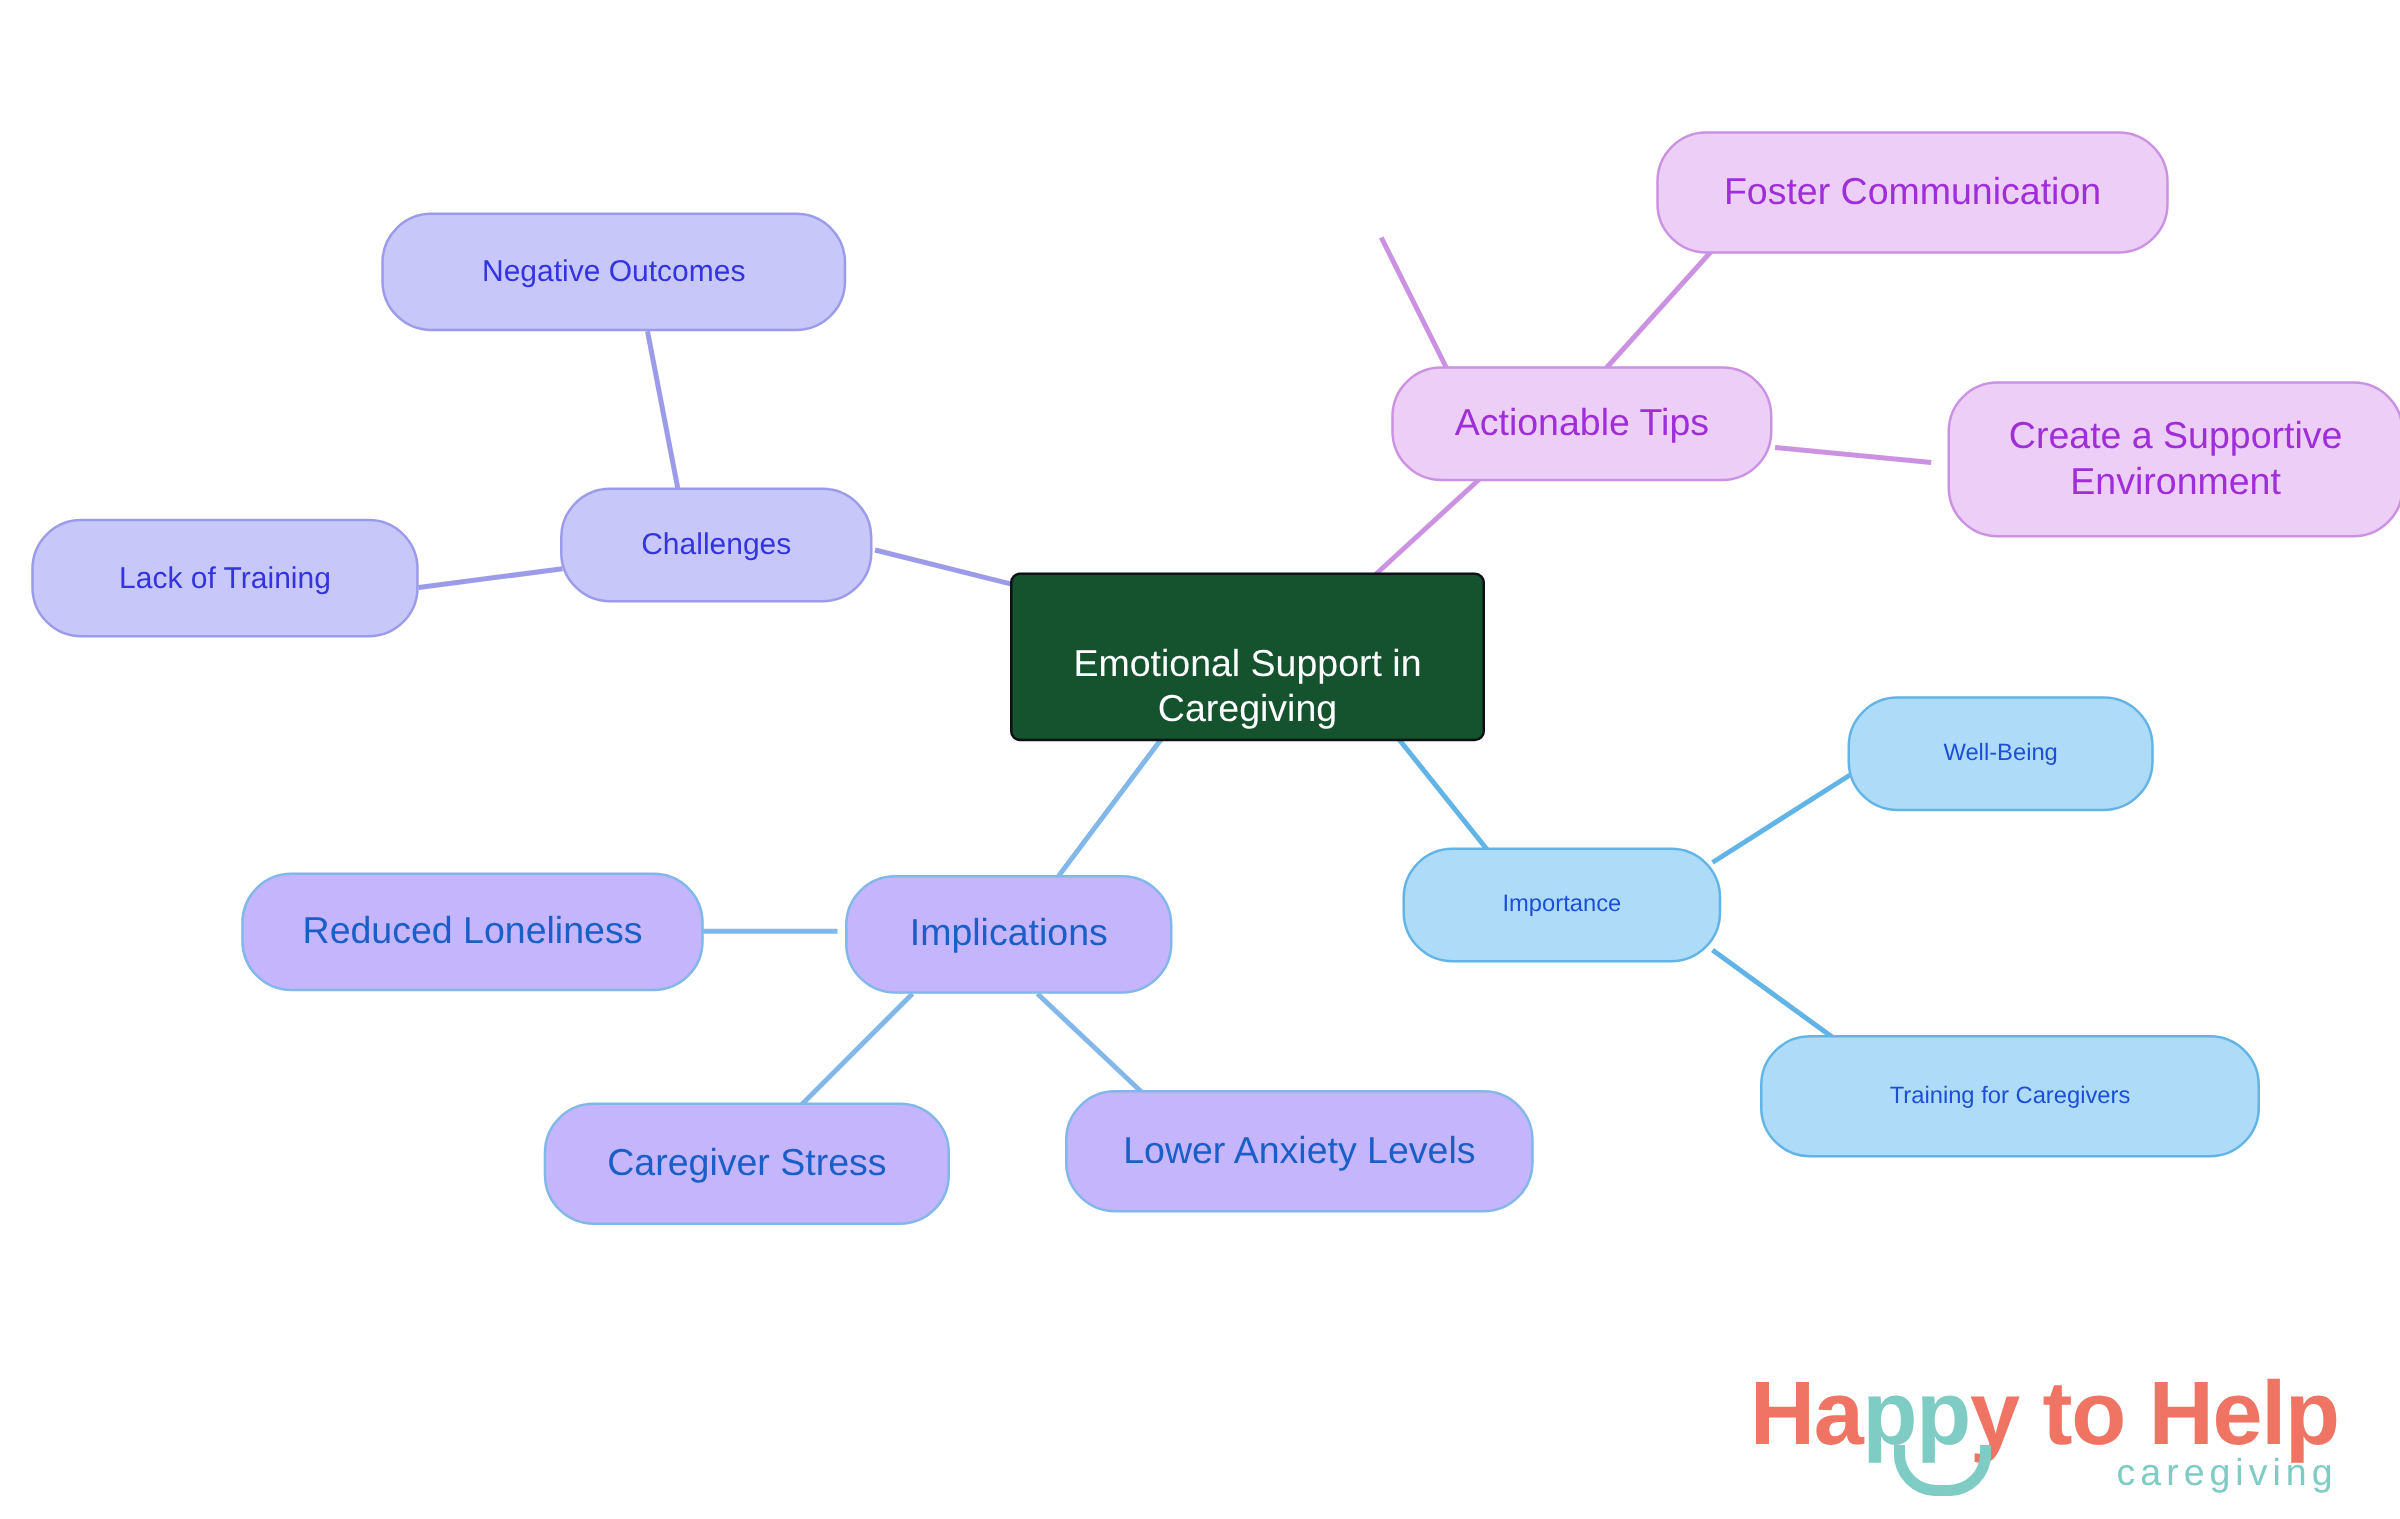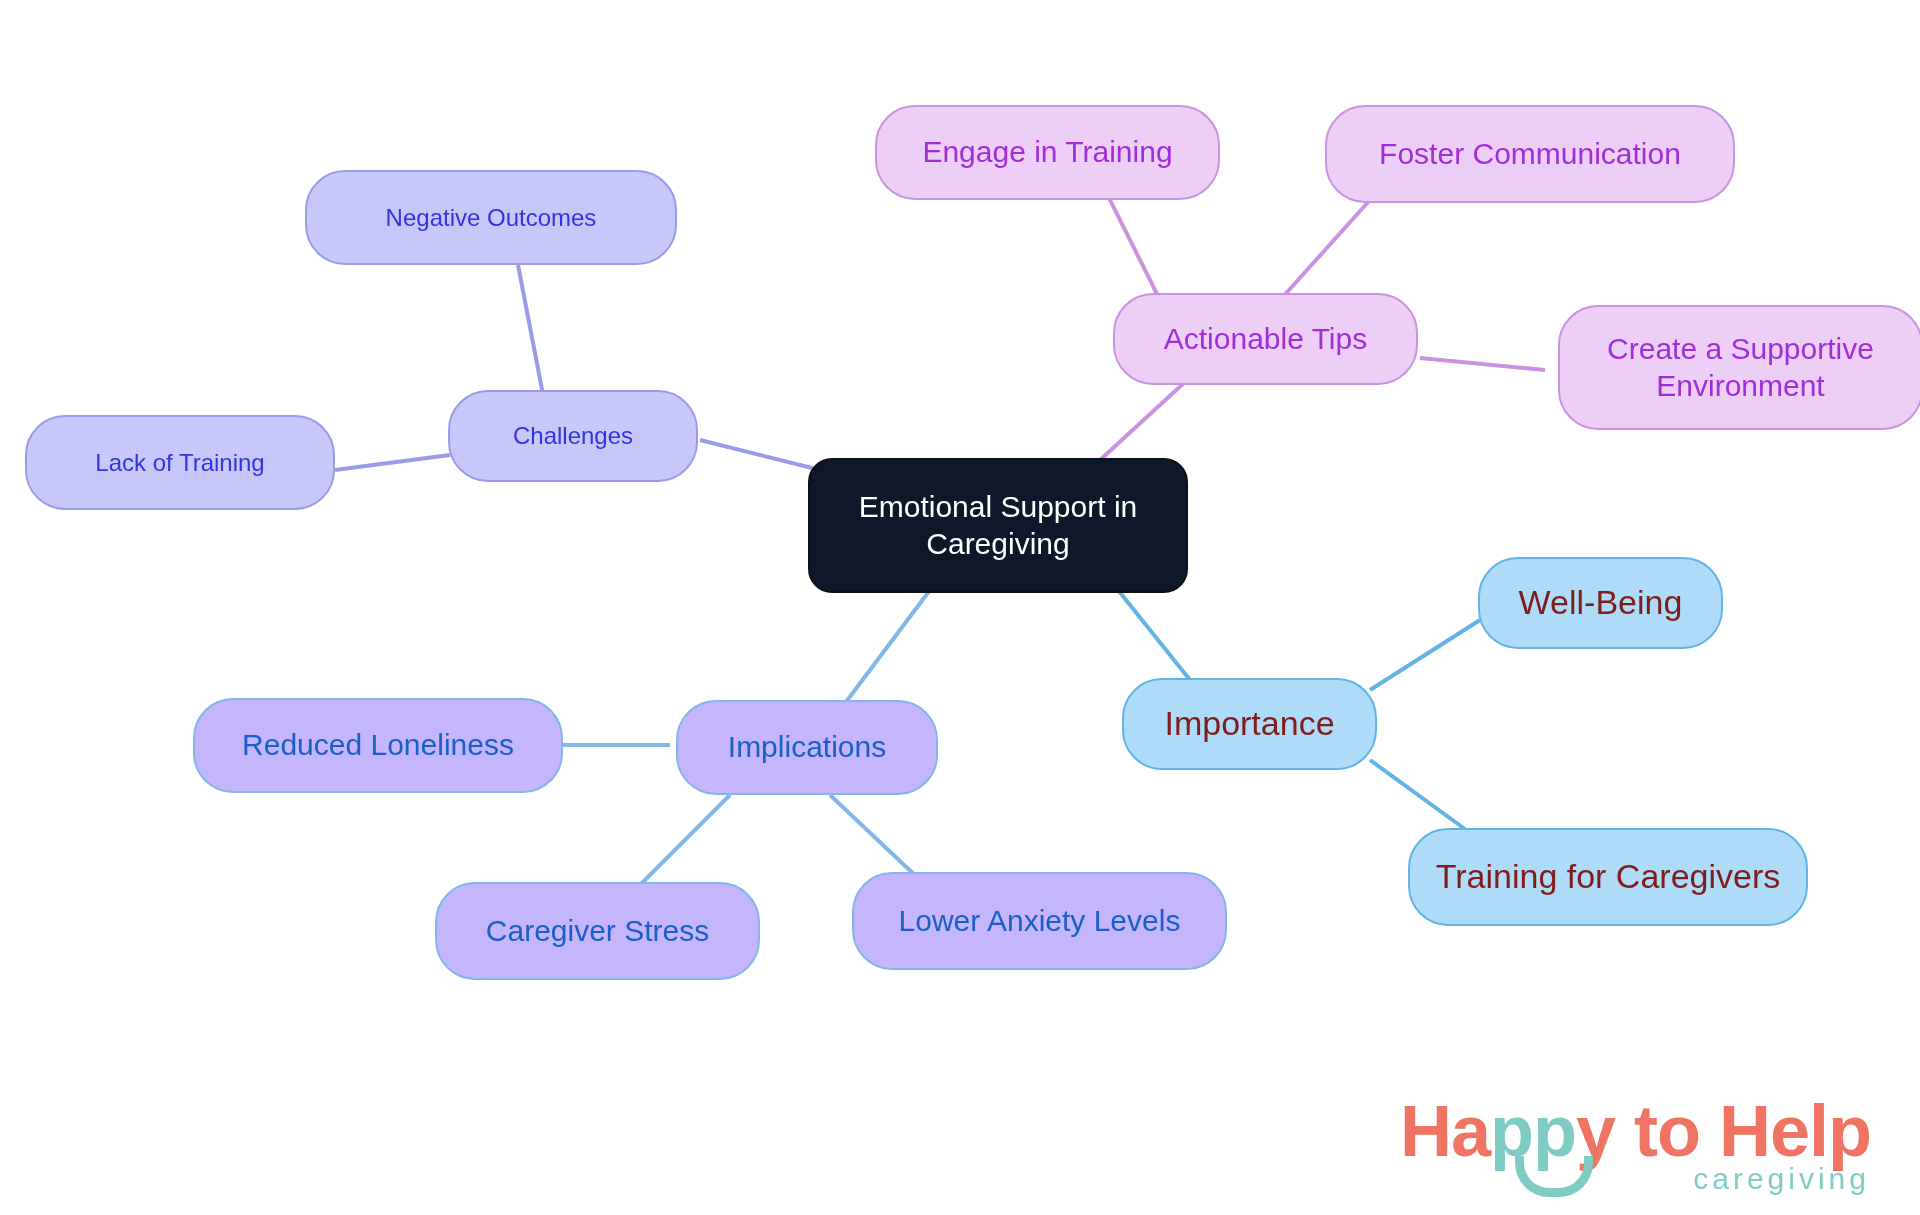--- a/index.html
+++ b/index.html
@@ -30,43 +30,44 @@
     justify-content: center;
     text-align: center;
     border-radius: 40px;
     border-style: solid;
     border-width: 2px;
     line-height: 1.22;
     padding: 4px 10px;
     white-space: pre-line;
   }
   .node.root {
-    background: #0f172a;
+    background: #14532d;
     border-color: #0d1117;
     color: #ffffff;
-    border-radius: 24px;
+    border-radius: 8px;
     font-size: 30px;
+    align-items: flex-end;
   }
   .node.periwinkle {
     background: #c7c7f9;
     border-color: #9b9bea;
     color: #3333e0;
     font-size: 24px;
   }
   .node.violet {
     background: #ecceF7;
     border-color: #cb92e2;
     color: #9f2ed9;
     font-size: 30px;
   }
   .node.sky {
     background: #aedcf8;
     border-color: #62b4e6;
-    color: #7f1d1d;
-    font-size: 34px;
+    color: #1d4ed8;
+    font-size: 19px;
   }
   .node.paleblue {
     background: #c4b5fd;
     border-color: #81b7e9;
     color: #1a5fc8;
     font-size: 30px;
   }
   #logo {
     position: absolute;
     left: 1400px;
@@ -139,23 +140,20 @@
   <div class="node periwinkle" style="left:305px; top:170px; width:372px; height:95px;">
     <span>Negative Outcomes</span>
   </div>
   <div class="node periwinkle" style="left:25px; top:415px; width:310px; height:95px;">
     <span>Lack of Training</span>
   </div>
 
   <div class="node violet" style="left:1113px; top:293px; width:305px; height:92px;">
     <span>Actionable Tips</span>
   </div>
-  <div class="node violet" style="left:875px; top:105px; width:345px; height:95px;">
-    <span>Engage in Training</span>
-  </div>
   <div class="node violet" style="left:1325px; top:105px; width:410px; height:98px;">
     <span>Foster Communication</span>
   </div>
   <div class="node violet" style="left:1540px; top:305px; width:365px; height:125px;margin-left:18px;">
     <span>Create a Supportive
 Environment</span>
   </div>
 
   <div class="node sky" style="left:1122px; top:678px; width:255px; height:92px;">
     <span>Importance</span>

